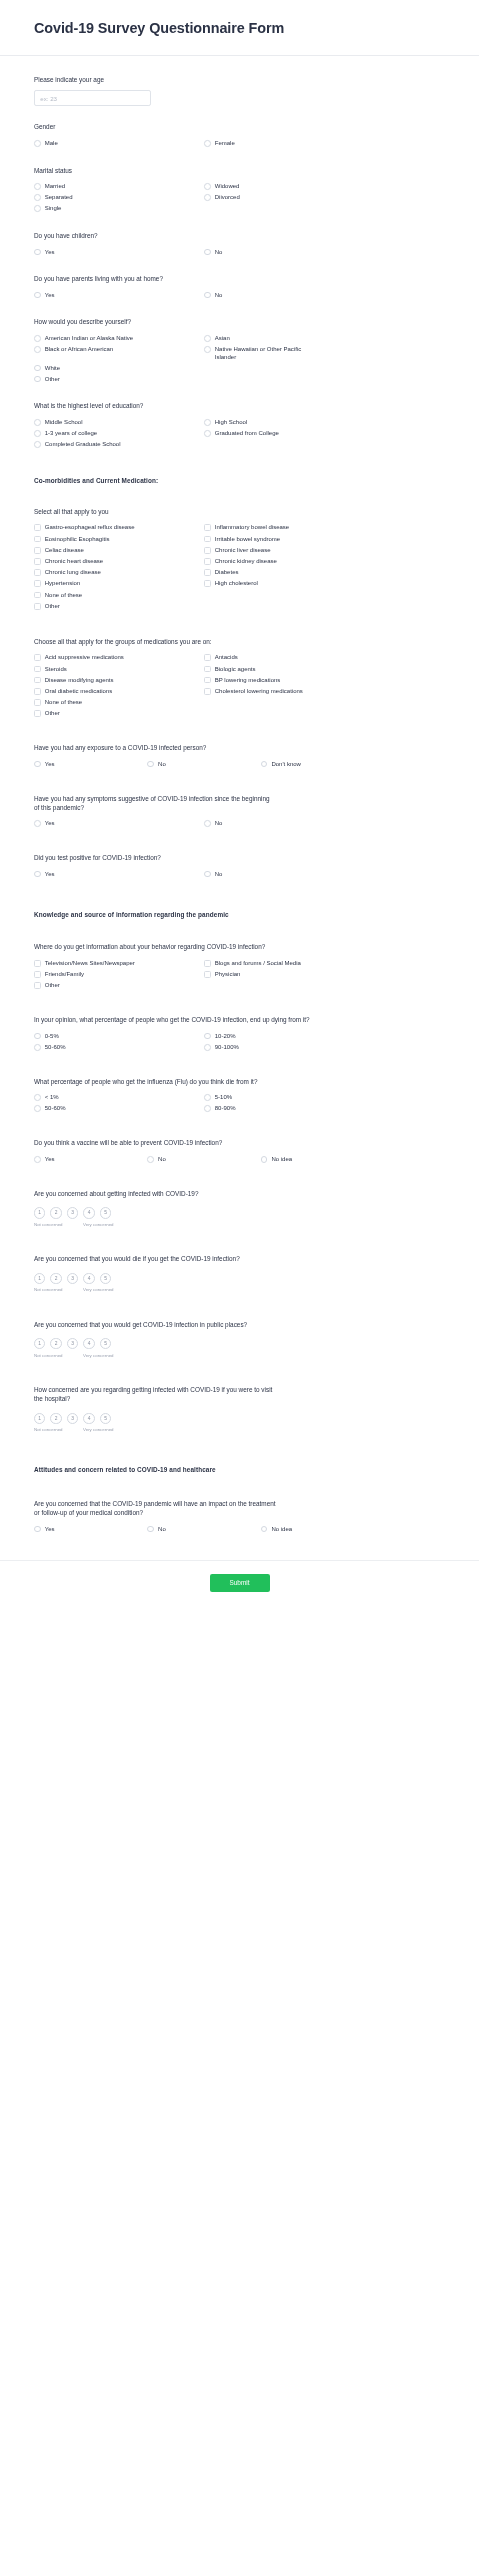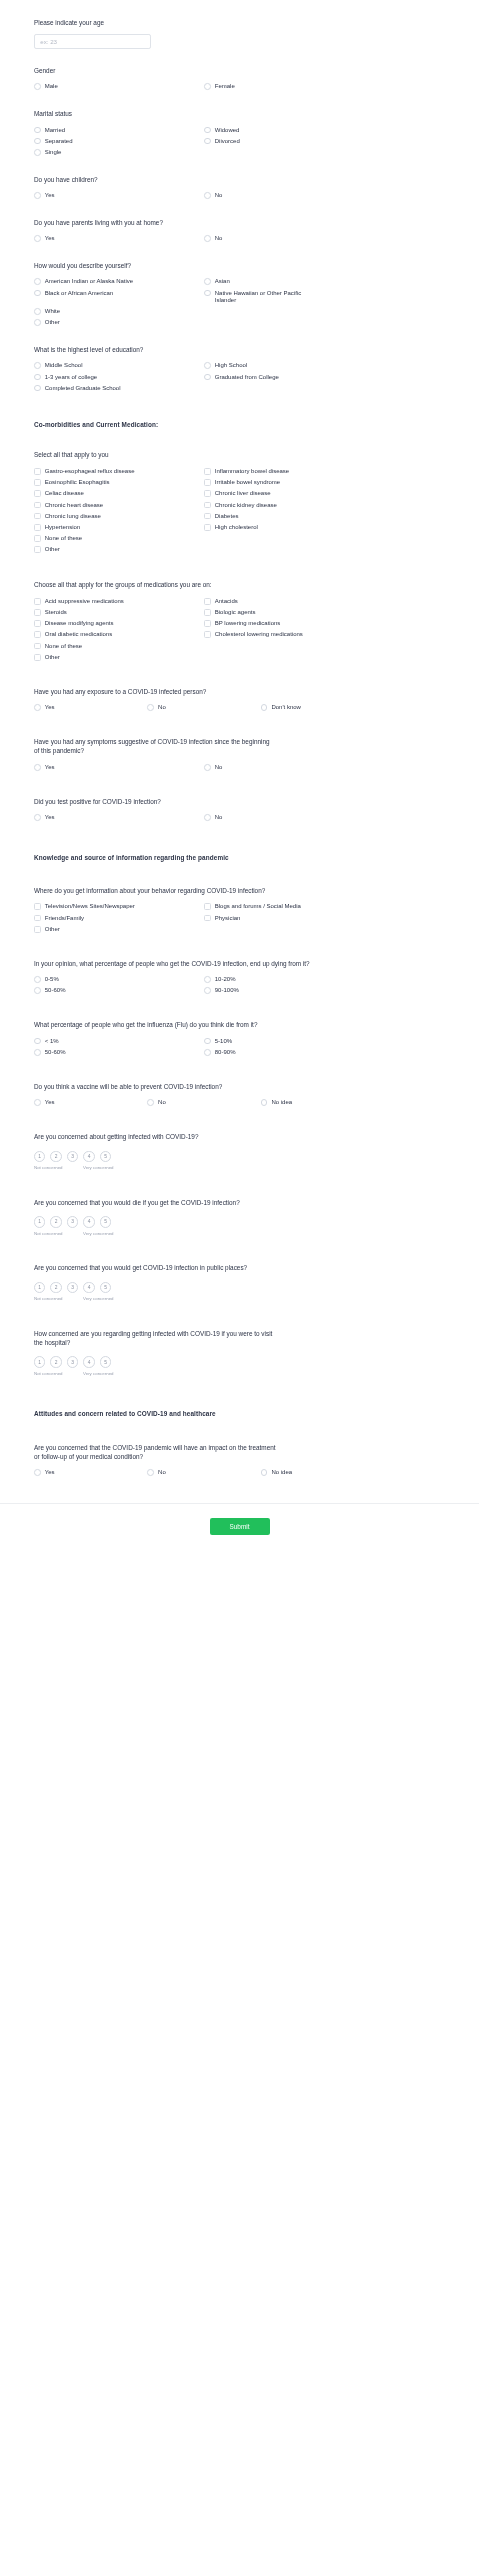--- a/index.html
+++ b/index.html
@@ -161,20 +161,23 @@
     font-size: 6.4px;
     font-family: "Liberation Sans", sans-serif;
     cursor: pointer;
   }
 </style>
 </head>
 <body>
 
 <div class="page">
 
+  <div class="form-header">
+    <h1 class="form-title">Covid-19 Survey Questionnaire Form</h1>
+  </div>
 
   <div class="form-body">
 
     <div class="field">
       <div class="q-label">Please indicate your age</div>
       <input class="text-input" type="text" placeholder="ex: 23" style="">
     </div>
 
     <div class="field">
       <div class="q-label">Gender</div>

